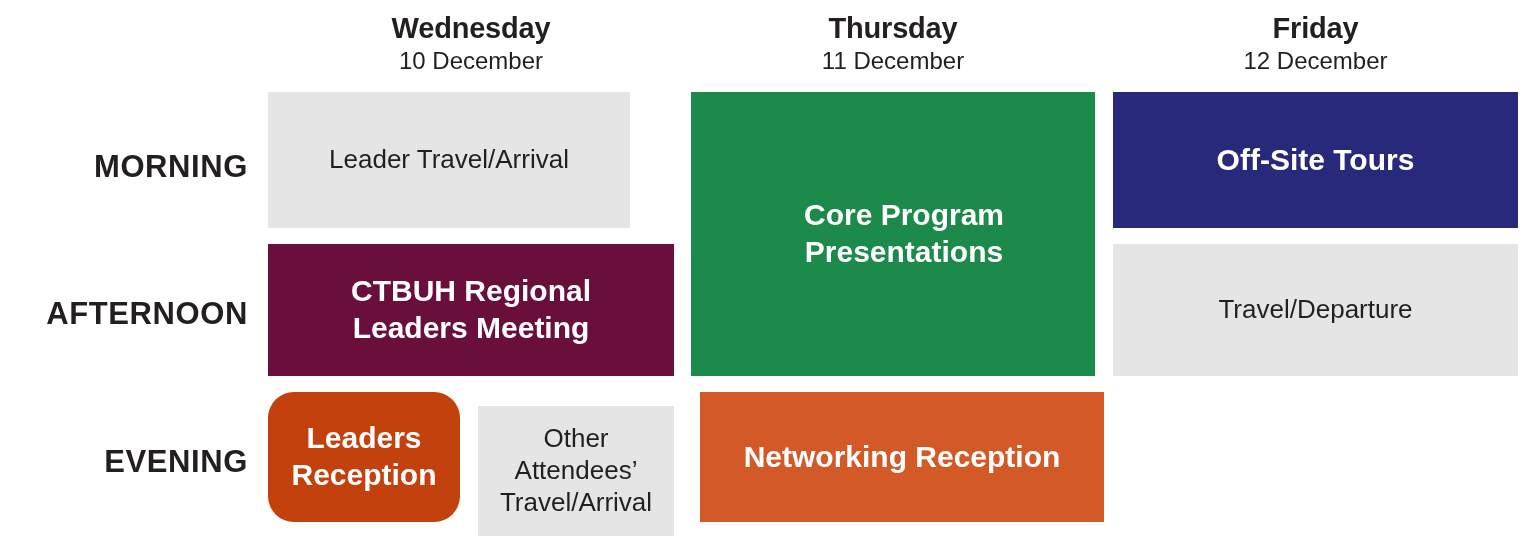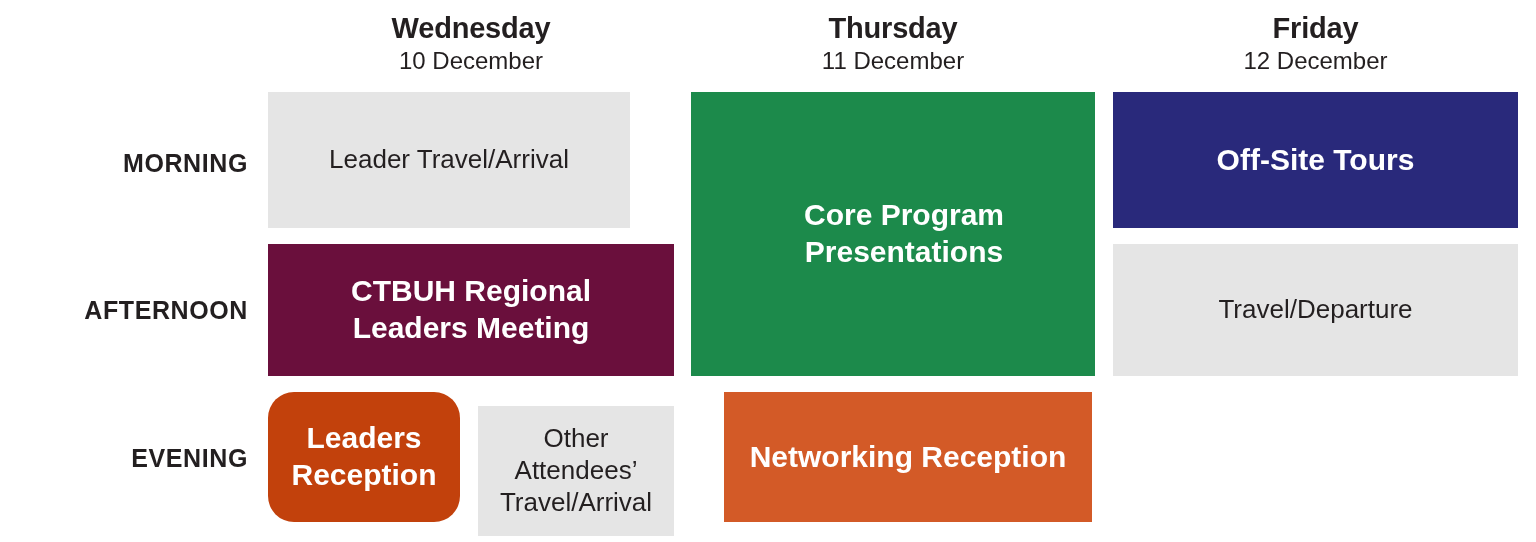--- a/index.html
+++ b/index.html
@@ -39,21 +39,21 @@
     line-height: 30px;
     white-space: nowrap;
   }
 
   
   .row-label {
     position: absolute;
     left: 0;
     width: 248px;
     text-align: right;
-    font-size: 25px;
+    font-size: 31px;
     font-weight: bold;
     letter-spacing: 0.6px;
     color: #231f20;
     white-space: nowrap;
   }
 
   
   .block {
     position: absolute;
     display: flex;
@@ -131,17 +131,17 @@
   </div>
 
   <div class="block solid gold" style="left:268px; top:392px; width:192px; height:130px;">
     <span class="block-label">Leaders<br>Reception</span>
   </div>
 
   <div class="block light" style="left:478px; top:392px; width:196px; height:130px;margin-top:14px;">
     <span class="block-label">Other<br>Attendees’<br>Travel/Arrival</span>
   </div>
 
-  <div class="block solid orange" style="left:724px; top:392px; width:368px; height:130px;">
+  <div class="block solid orange" style="left:700px; top:392px; width:404px; height:130px;">
     <span class="block-label">Networking Reception</span>
   </div>
 
 </div>
 
 </body></html>

